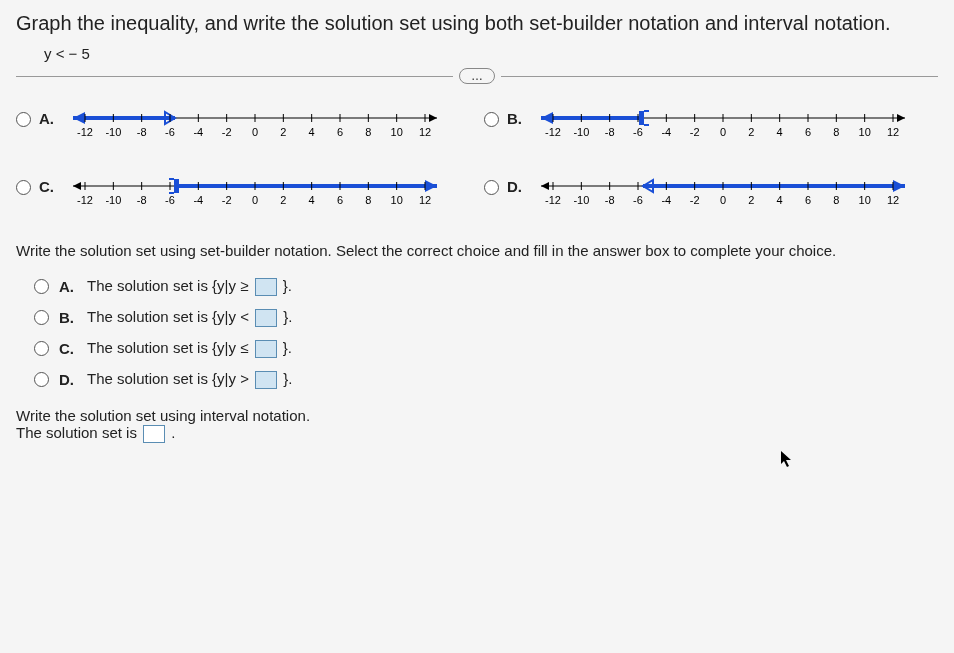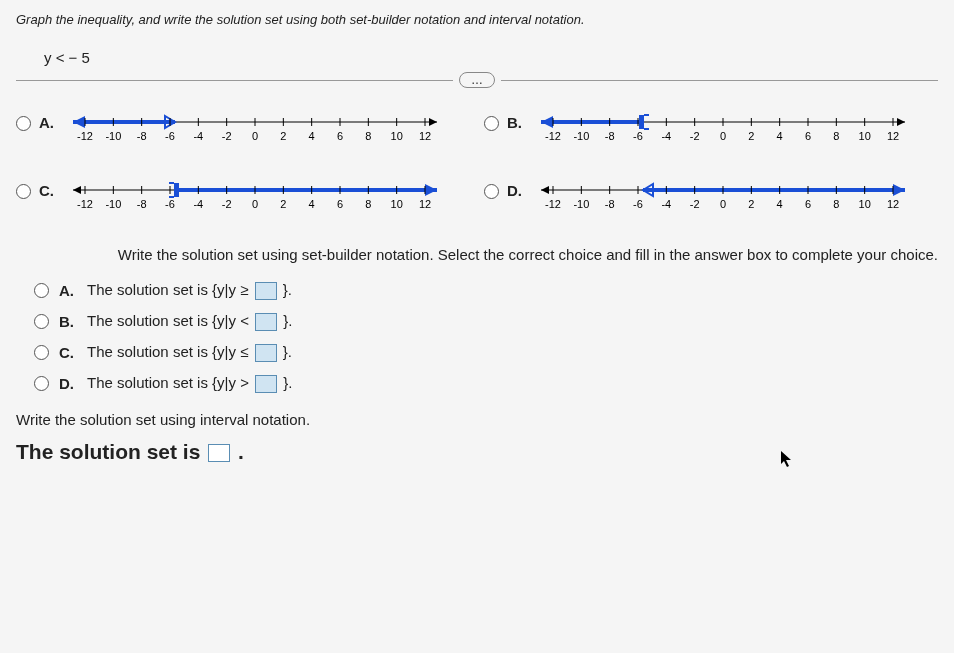--- a/index.html
+++ b/index.html
@@ -5,21 +5,21 @@
     * { box-sizing: border-box; margin: 0; padding: 0; }
     body {
       font-family: Arial, sans-serif;
       background: #f5f5f5;
       width: 954px;
       height: 653px;
       padding: 12px 16px;
       color: #222;
       position: relative;
     }
-    .question-text { font-size: 13px; margin-bottom: 22px; font-style: italic; }
+    .question-text { font-size: 20px; margin-bottom: 10px; }
     .inequality { font-size: 15px; margin: 8px 0 4px 28px; }
     .divider-row {
       display: flex;
       align-items: center;
       margin: 6px 0 20px 0;
     }
     .hr-line { flex: 1; height: 1px; background: #999; }
     .ellipsis-pill {
       border: 1px solid #888;
       border-radius: 12px;
@@ -48,21 +48,21 @@
       border: 1.5px solid #555;
       border-radius: 50%;
       margin-top: 8px;
       flex-shrink: 0;
       cursor: pointer;
       background: #fff;
     }
     .opt-label { font-weight: bold; font-size: 15px; margin-top: 6px; width: 18px; }
     .numberline { flex: 1; }
     svg { display: block; }
-    .body-text { font-size: 15px; margin-bottom: 14px; line-height: 1.5; text-align: right; }
+    .body-text { font-size: 15px; margin-bottom: 14px; line-height: 1.5; }
     .choices { margin: 0 0 18px 18px; }
     .choice-row {
       display: flex;
       align-items: center;
       gap: 10px;
       margin: 12px 0;
       font-size: 15px;
     }
     .choice-row .radio { margin-top: 0; }
     .choice-letter { font-weight: bold; width: 18px; }
@@ -75,22 +75,22 @@
       margin: 0 2px;
     }
     .plain-box {
       display: inline-block;
       width: 22px; height: 18px;
       background: #fff;
       border: 1px solid #5a8db3;
       vertical-align: middle;
       margin: 0 2px;
     }
-    .interval-prompt { font-size: 15px; margin-bottom: 12px; }
-    .interval-answer { font-size: 21px; font-weight: bold; }
+    .interval-prompt { font-size: 15px; }
+    .interval-answer { font-size: 15px; }
     .cursor-arrow {
       position: absolute;
       right: 160px;
       top: 450px;
       font-size: 16px;
       pointer-events: none;
     }
   </style>
 </head>
 <body>

